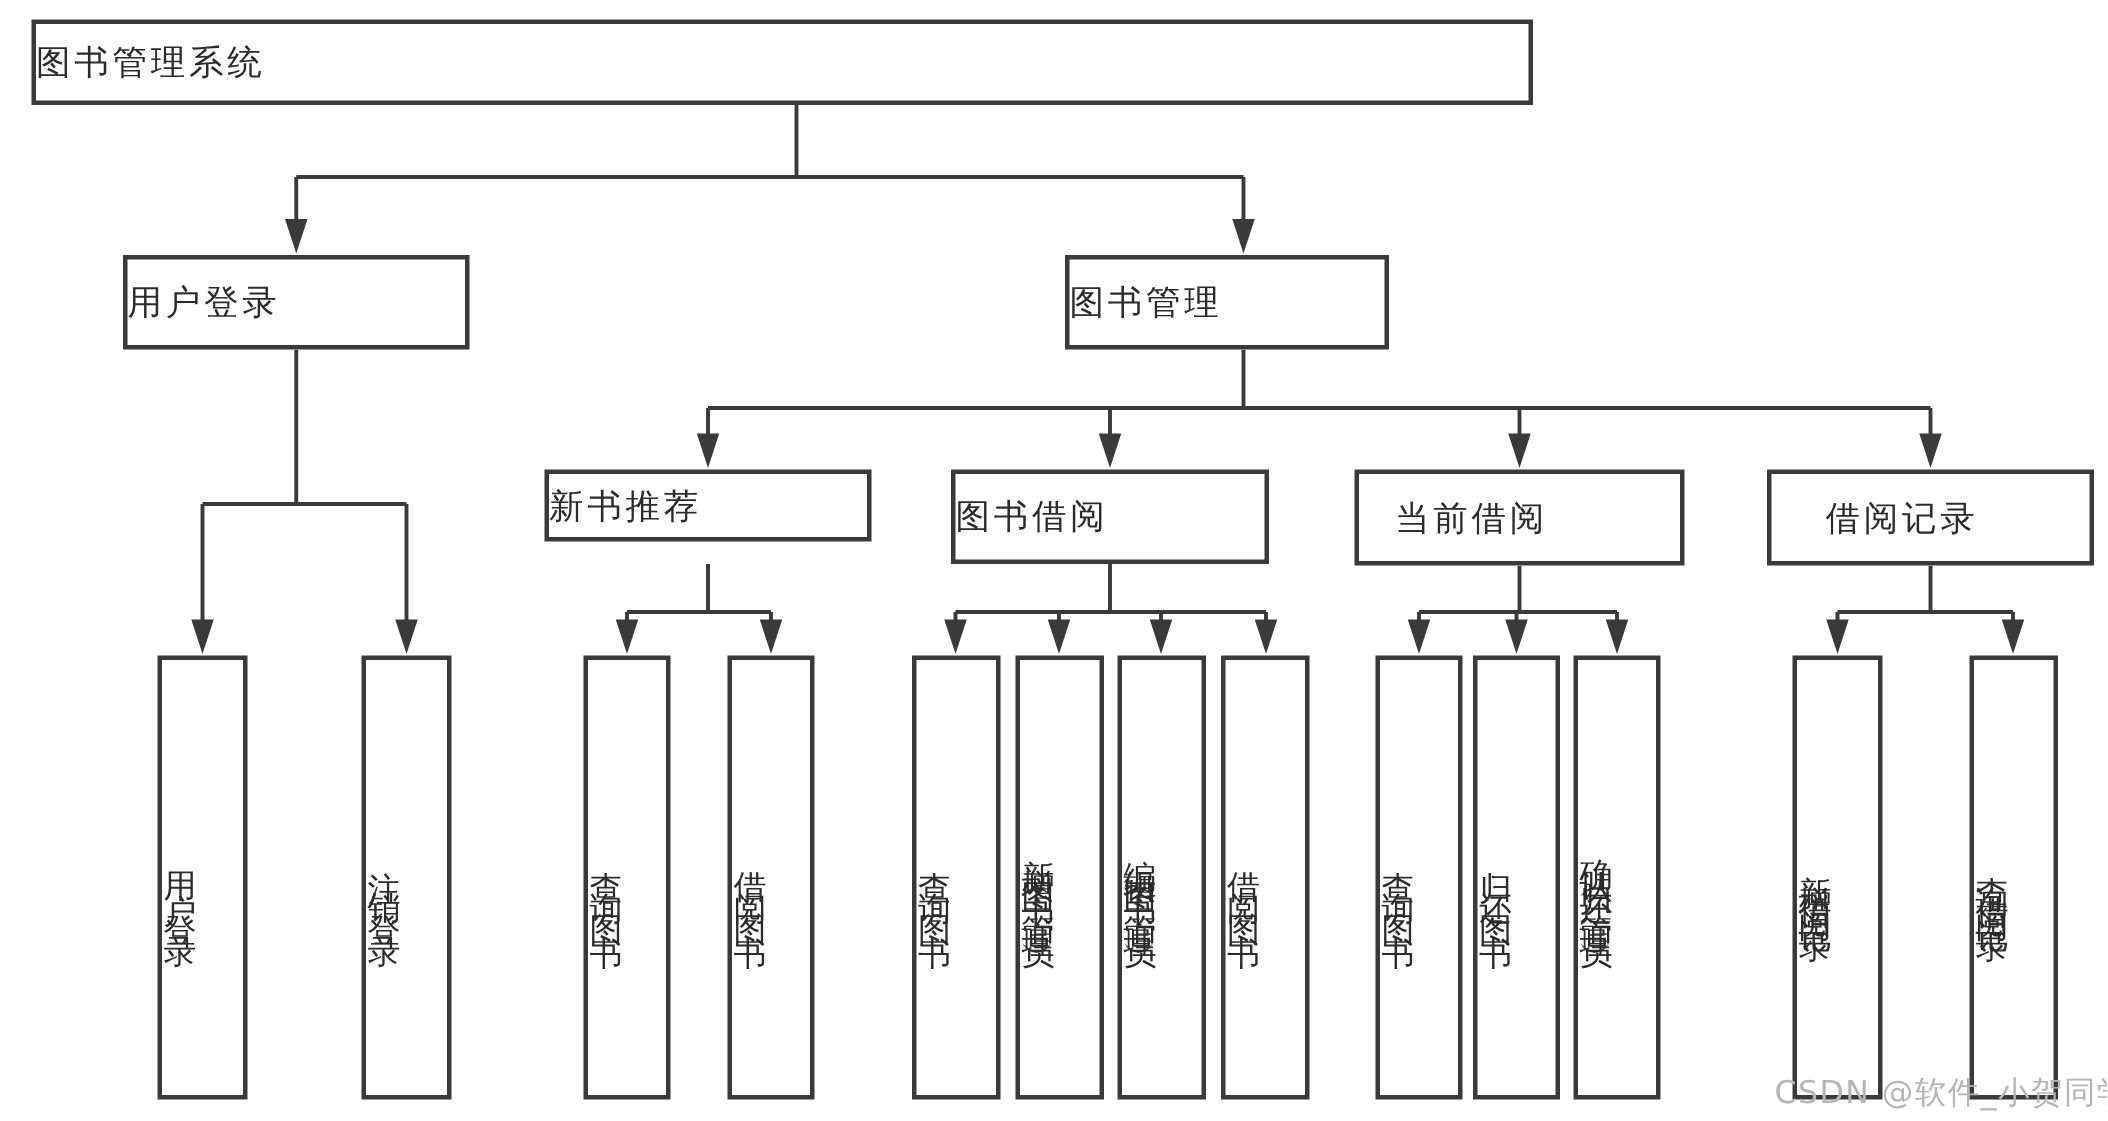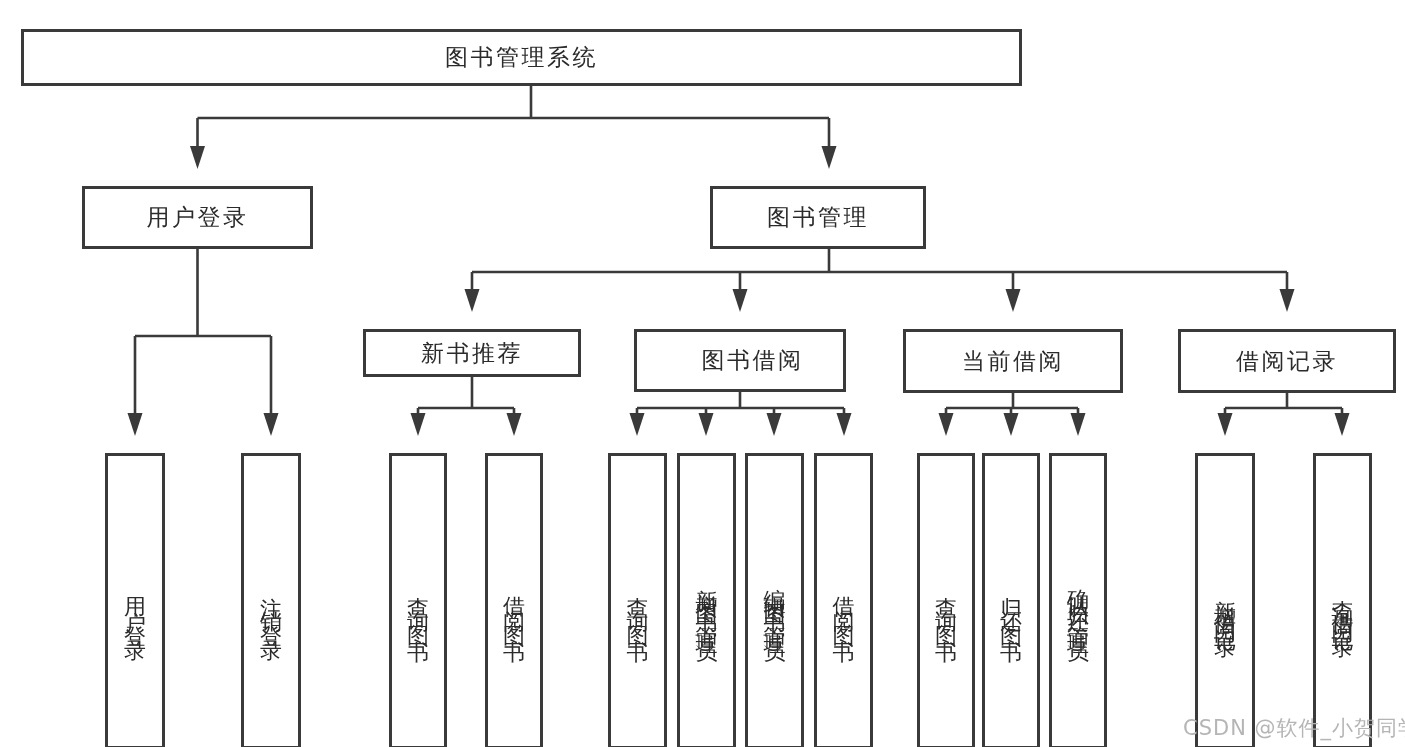--- a/index.html
+++ b/index.html
@@ -3,23 +3,22 @@
 <meta charset="utf-8">
 <style>
   html,body { margin:0; padding:0; background:#ffffff; }
   .canvas {
     position:relative; width:1405px; height:747px; background:#ffffff;
     font-family:"DejaVu Sans","Liberation Sans",sans-serif; overflow:hidden;
   }
   svg.wires { position:absolute; left:0; top:0; width:1405px; height:747px; }
   .node {
     position:absolute; background:#ffffff; border:3px solid #3a3a3a;
-    box-sizing:border-box; display:flex; align-items:center; justify-content:center;
+    box-sizing:border-box; display:flex; align-items:center; 
     color:#2b2b2b;
-    margin-top:16px;
   }
   .hbox > span { font-size:23px; letter-spacing:2.5px; white-space:nowrap; }
   .vbox > span { writing-mode:vertical-rl; font-size:22px; line-height:1; white-space:nowrap; }
   .ls4  > span { letter-spacing:0.66em; margin-bottom:-0.66em; }
   .ls6  > span { letter-spacing:0.34em; margin-bottom:-0.34em; }
   .watermark {
     position:absolute; left:1183px; top:714px; z-index:5;
     font-size:21px; color:#b5b5b5; letter-spacing:1px; white-space:nowrap;
   }
 </style>
@@ -93,27 +92,27 @@
   <div class="node hbox" style="left:82px; top:170px; width:231px; height:63px;">
     <span>用户登录</span>
   </div>
   <div class="node hbox" style="left:710px; top:170px; width:216px; height:63px;">
     <span>图书管理</span>
   </div>
 
   <div class="node hbox" style="left:363px; top:313px; width:218px; height:48px;">
     <span>新书推荐</span>
   </div>
-  <div class="node hbox" style="left:634px; top:313px; width:212px; height:63px;padding-left:25px;">
+  <div class="node hbox" style="left:634px; top:313px; width:212px; height:63px;">
     <span>图书借阅</span>
   </div>
-  <div class="node hbox" style="left:903px; top:313px; width:220px; height:64px;">
+  <div class="node hbox" style="left:903px; top:313px; width:220px; height:64px;padding-left:24px;">
     <span>当前借阅</span>
   </div>
-  <div class="node hbox" style="left:1178px; top:313px; width:218px; height:64px;">
+  <div class="node hbox" style="left:1178px; top:313px; width:218px; height:64px;padding-left:36px;">
     <span>借阅记录</span>
   </div>
 
   <div class="node vbox ls4" style="left:105px; top:437px; width:60px; height:296px;">
     <span>用户登录</span>
   </div>
   <div class="node vbox ls4" style="left:241px; top:437px; width:60px; height:296px;">
     <span>注销登录</span>
   </div>
 

